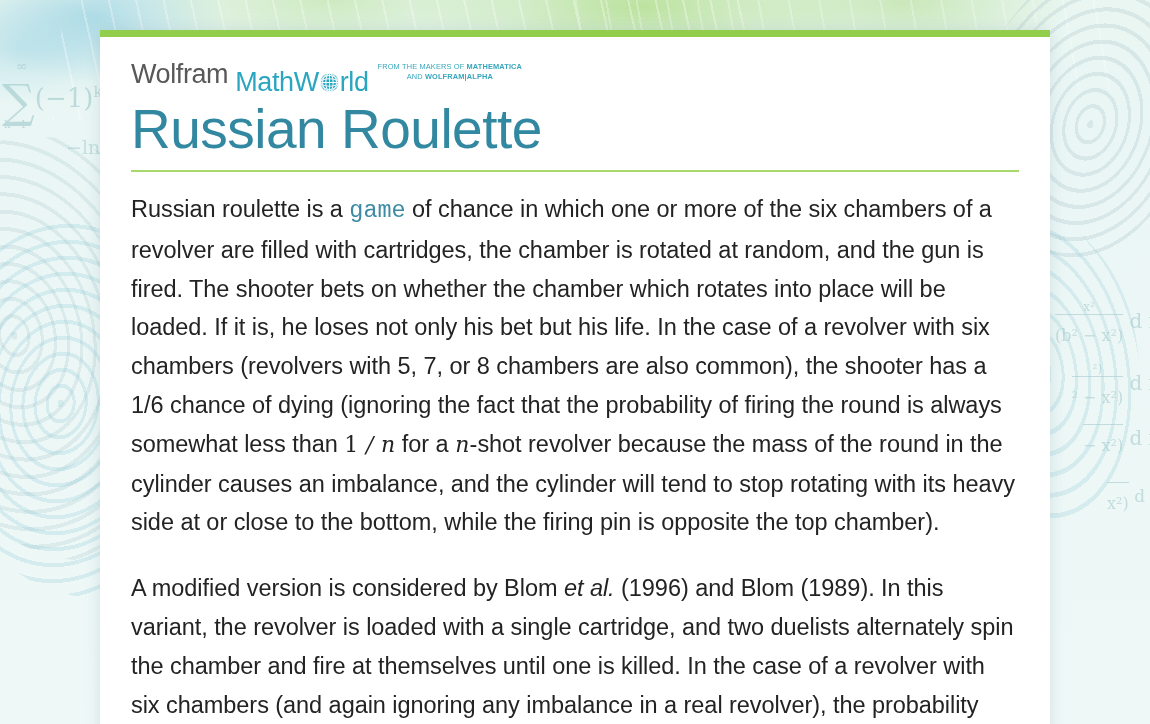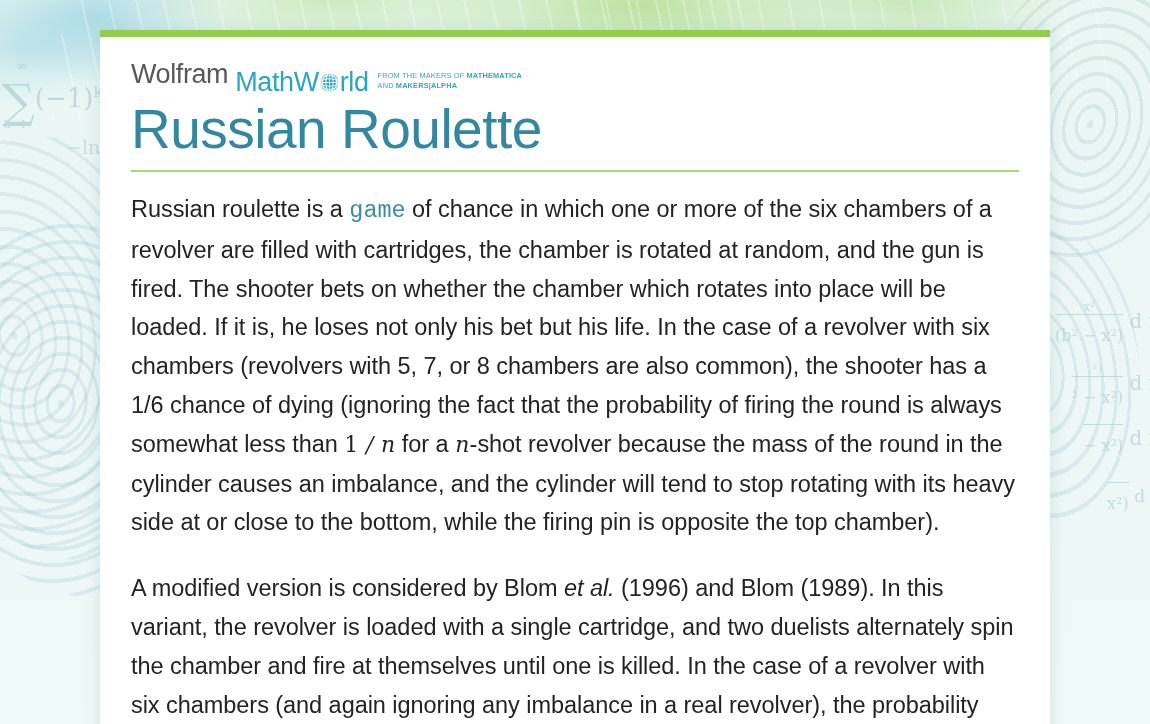--- a/index.html
+++ b/index.html
@@ -161,20 +161,21 @@
   .card-inner {
     padding: 22px 31px 0 31px;
   }
 
   
   #site-logo {
     display: flex;
     align-items: flex-start;
     margin-bottom: 2px;
     height: 34px;
+    text-align: center;
   }
   .logo-wolfram {
     font-size: 27px;
     color: #58585a;
     letter-spacing: -0.4px;
     line-height: 30px;
     font-weight: 400;
   }
   .logo-mathworld {
     font-size: 27px;
@@ -189,21 +190,21 @@
   }
   .globe-o {
     display: inline-block;
     width: 21px; height: 21px;
     position: relative;
     margin: 0 0px;
     transform: translateY(2px);
   }
   .logo-tagline {
     margin-left: 9px;
-    margin-top: 12px;
+    margin-top: 3px;
     line-height: 9.5px;
     font-size: 7.4px;
     color: #37a6bd;
     letter-spacing: 0.15px;
   }
   .logo-tagline .b { font-weight: bold; }
 
   
   #page-title {
     font-size: 55px;
@@ -315,21 +316,21 @@
               <ellipse cx="12" cy="12" rx="8" ry="10.5"></ellipse>
               <line x1="1.5" y1="12" x2="22.5" y2="12"></line>
               <line x1="12" y1="1.5" x2="12" y2="22.5"></line>
             </g>
           </svg>
         </span>
           <span>rld</span>
       </span>
       <span class="logo-tagline">
         <span><span>FROM THE MAKERS OF </span><span class="b">MATHEMATICA</span></span><br>
-        <span><span>AND </span><span class="b">MAKERS|ALPHA</span></span>
+        <span><span>AND </span><span class="b">WOLFRAM|ALPHA</span></span>
       </span>
     </div>
 
     <h1 id="page-title">Russian Roulette</h1>
     <hr id="title-rule">
 
     <div id="article-body">
 
       <p><span>Russian roulette is a </span><a class="link" href="#">game</a><span> of chance in which one or more of the six chambers of a revolver are filled with cartridges, the chamber is rotated at random, and the gun is fired. The shooter bets on whether the chamber which rotates into place will be loaded. If it is, he loses not only his bet but his life. In the case of a revolver with six chambers (revolvers with 5, 7, or 8 chambers are also common), the shooter has a 1/6 chance of dying (ignoring the fact that the probability of firing the round is always somewhat less than </span><span class="math"><span class="up">1</span><span> / </span><span>n</span></span><span> for a </span><span class="math">n</span><span>-shot revolver because the mass of the round in the cylinder causes an imbalance, and the cylinder will tend to stop rotating with its heavy side at or close to the bottom, while the firing pin is opposite the top chamber).</span></p>
 

